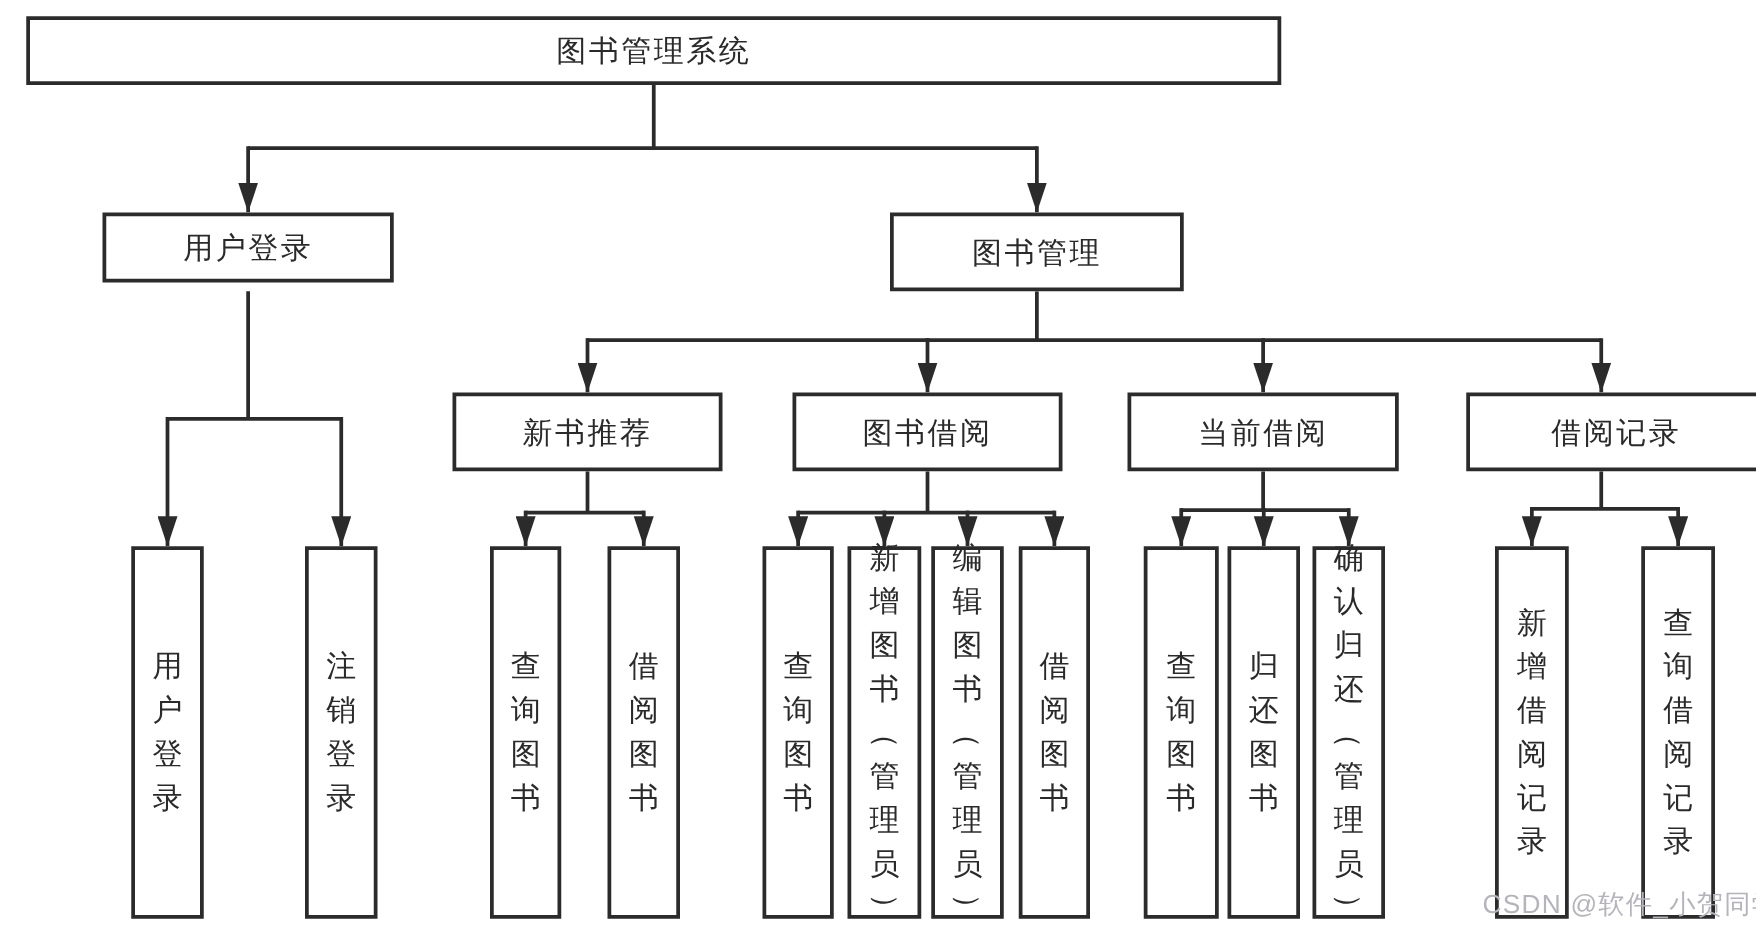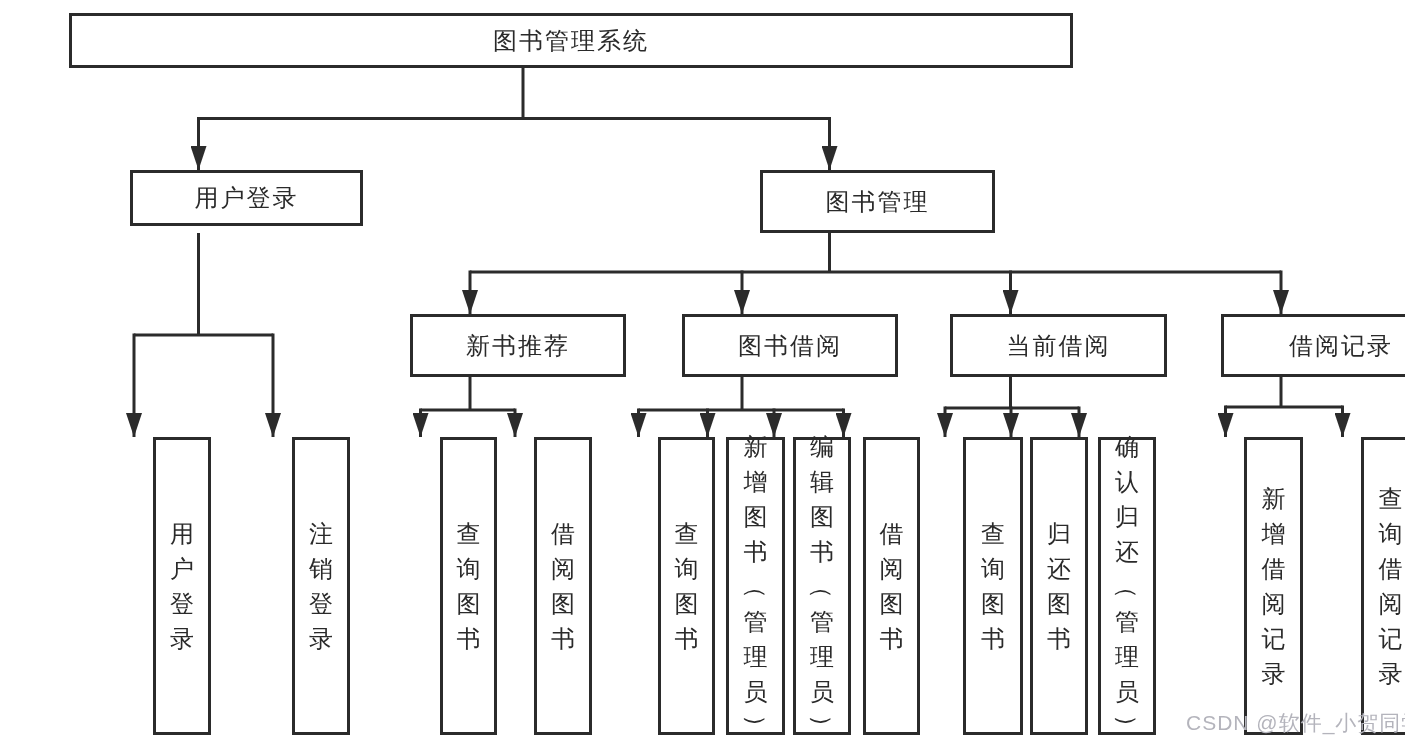--- a/index.html
+++ b/index.html
@@ -19,21 +19,20 @@
   }
   .node {
     position: absolute;
     box-sizing: border-box;
     border: 3px solid #2b2b2b;
     background: #ffffff;
     display: flex;
     align-items: center;
     justify-content: center;
     color: #2a2a2a;
-    margin-left: 48px;
   }
   .hlabel {
     font-size: 24px;
     letter-spacing: 2px;
     white-space: nowrap;
     color: #2a2a2a;
   }
   .vlabel {
     display: flex;
     flex-direction: column;

